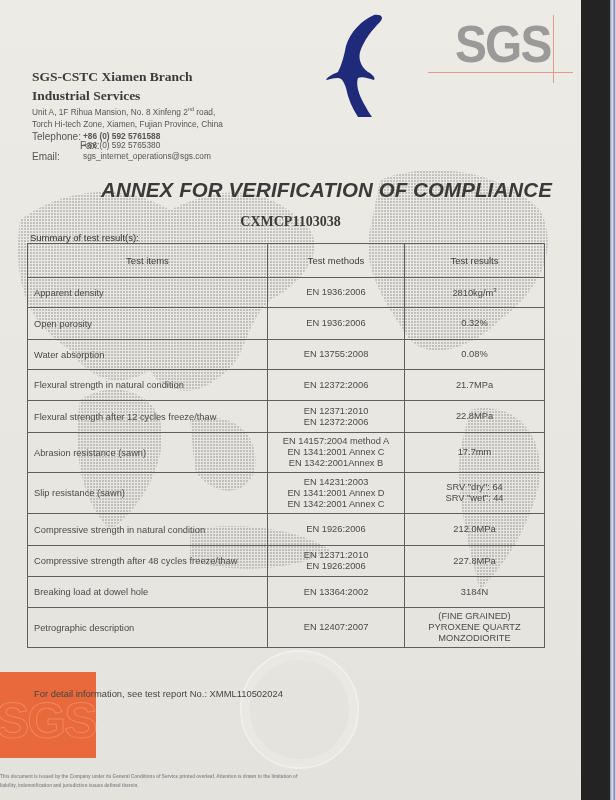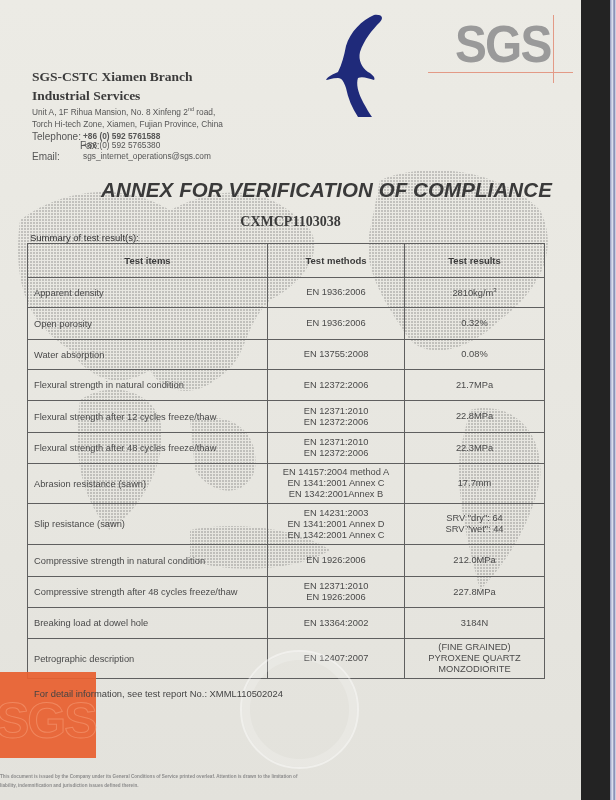--- a/index.html
+++ b/index.html
@@ -33,21 +33,21 @@
   .bird { position: absolute; left: 322px; top: 12px; width: 70px; height: 105px; }
   .sgs-logo { position: absolute; left: 455px; top: 18px; font-size: 52px; font-weight: bold; color: #9a9a9a; letter-spacing: -2px; transform: scaleX(0.92); transform-origin: left; line-height: 1; }
   .sgs-hline { position: absolute; left: 428px; top: 72px; width: 145px; height: 1px; background: #e39a86; }
   .sgs-vline { position: absolute; left: 553px; top: 15px; width: 1px; height: 68px; background: #e39a86; }
   .verif { position: absolute; left: 376px; top: 87px; font-family: "Liberation Serif", serif; font-weight: bold; font-size: 12px; color: #3b3b3b; }
   .title { position: absolute; left: 0; width: 581px; top: 178px; text-align: center; font-style: italic; font-weight: bold; font-size: 20.5px; color: #3a3a3a; letter-spacing: 0.1px; margin-left: 36px; }
   .subtitle { position: absolute; left: 0; width: 581px; top: 214px; text-align: center; font-family: "Liberation Serif", serif; font-weight: bold; font-size: 14px; color: #3b3b3b; }
   .summary { position: absolute; left: 30px; top: 232px; font-weight: normal; font-size: 9.5px; color: #333; }
   table.results { position: absolute; left: 27px; top: 243px; width: 518px; border-collapse: collapse; font-size: 9.3px; color: #4a4a4a; }
   table.results td, table.results th { border: 1px solid #5f5f5f; padding: 0; }
-  table.results th { height: 33px; font-weight: bold; font-size: 9.5px; color: #3b3b3b; text-align: center; }
+  table.results th { height: 33px; font-weight: normal; font-size: 9.5px; color: #3b3b3b; text-align: center; }
   table.results td.c1 { padding-left: 6px; text-align: left; width: 233px; }
   table.results td.c2 { text-align: center; width: 136px; line-height: 11px; }
   table.results td.c3 { text-align: center; line-height: 11px; }
   table.results sup { font-size: 6px; }
   .footnote { position: absolute; left: 34px; top: 688px; font-size: 9.4px; color: #444; }
   .orange { position: absolute; left: 0; top: 672px; width: 96px; height: 86px; background: #e8602f; opacity: 0.93; }
   .orange-sgs { position: absolute; left: -4px; top: 692px; font-size: 50px; font-weight: bold; color: transparent; -webkit-text-stroke: 1px #f0875e; letter-spacing: -2px; }
   .seal { position: absolute; left: 240px; top: 650px; width: 115px; height: 115px; border-radius: 50%; border: 2px solid rgba(255,255,255,0.45); box-shadow: inset 0 0 0 8px rgba(255,255,255,0.18); }
   .disclaimer { position: absolute; left: 0; font-size: 4.6px; font-weight: bold; color: #8c8c8c; white-space: nowrap; }
 </style>
@@ -142,30 +142,20 @@
         <tr style="height: 32px;">
           <td class="c1">Flexural strength after 12 cycles freeze/thaw</td>
           <td class="c2">
             <div>EN 12371:2010</div>
             <div>EN 12372:2006</div>
           </td>
           <td class="c3">
             <div><span>22.8MPa</span></div>
           </td>
         </tr>
-        <tr style="height: 31px;">
-          <td class="c1">Flexural strength after 48 cycles freeze/thaw</td>
-          <td class="c2">
-            <div>EN 12371:2010</div>
-            <div>EN 12372:2006</div>
-          </td>
-          <td class="c3">
-            <div><span>22.3MPa</span></div>
-          </td>
-        </tr>
         <tr style="height: 40px;">
           <td class="c1">Abrasion resistance (sawn)</td>
           <td class="c2">
             <div>EN 14157:2004 method A</div>
             <div>EN 1341:2001 Annex C</div>
             <div>EN 1342:2001Annex B</div>
           </td>
           <td class="c3">
             <div><span>17.7mm</span></div>
           </td>

